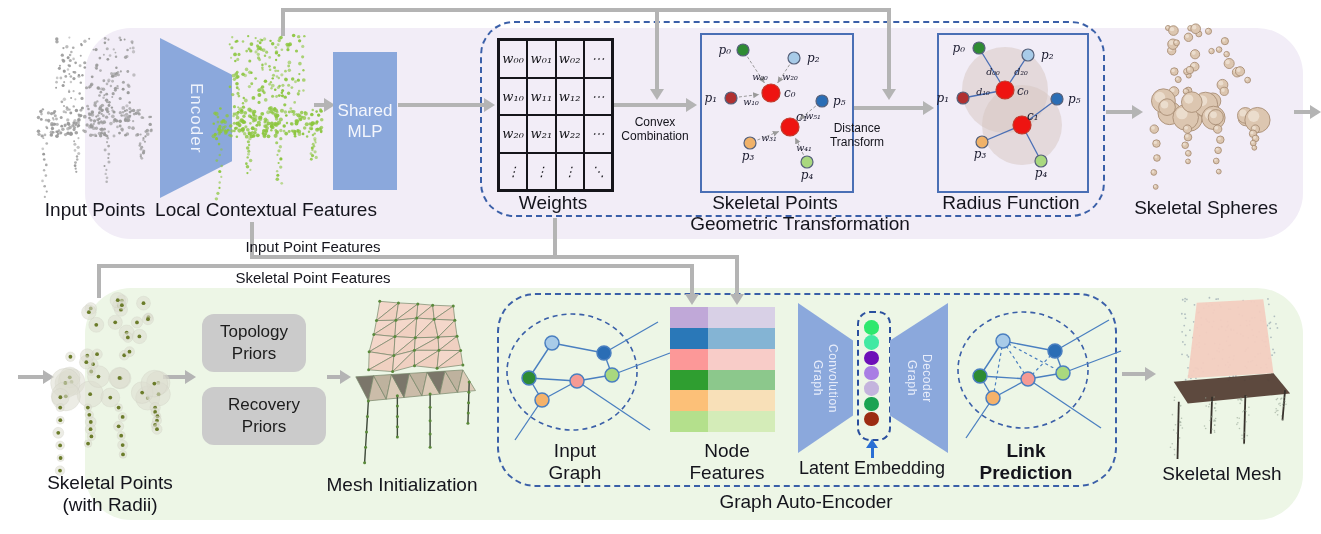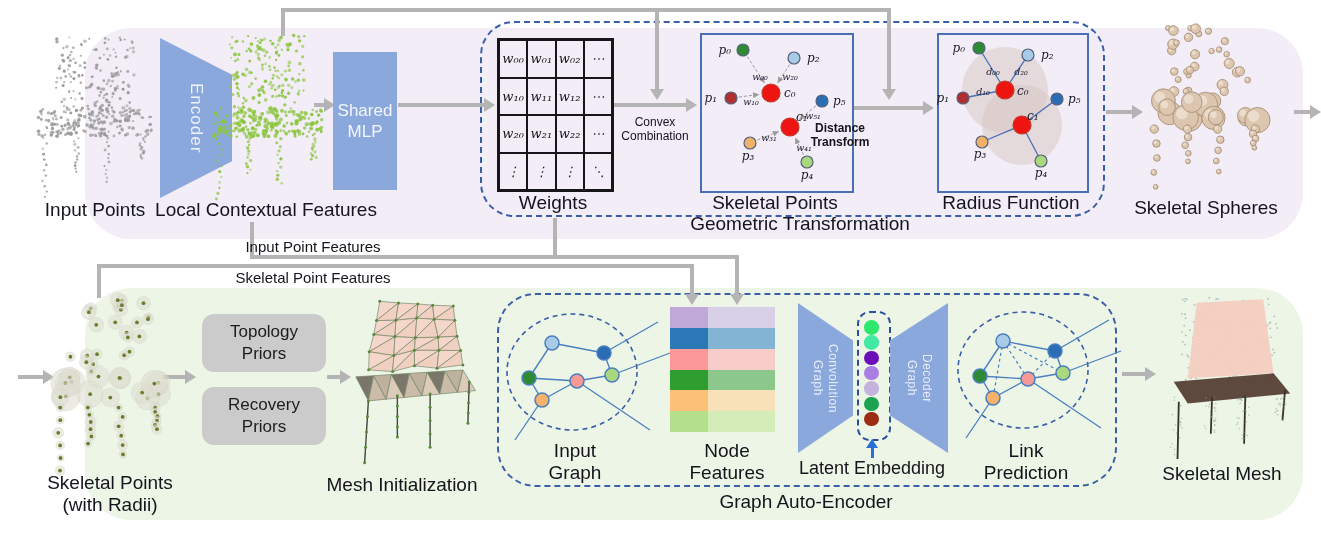--- a/index.html
+++ b/index.html
@@ -1125,21 +1125,21 @@
     </svg>
 
   <div class="lbl" style="left:20px;top:199px;width:150px;">Input Points</div>
   <div class="lbl" style="left:141px;top:199px;width:250px;">Local Contextual Features</div>
   <div class="lbl" style="left:478px;top:192px;width:150px;">Weights</div>
   <div class="lbl-sm" style="left:598px;top:115px;width:114px;">
     <div>Convex</div>
     <div>Combination</div>
   </div>
   <div class="lbl" style="left:700px;top:192px;width:150px;">Skeletal Points</div>
-  <div class="lbl-sm" style="left:783px;top:121px;width:114px;font-weight:bold;">
+  <div class="lbl-sm" style="left:800px;top:121px;width:114px;">
     <div>Distance</div>
     <div>Transform</div>
   </div>
   <div class="lbl" style="left:1116px;top:197px;width:180px;">Skeletal Spheres</div>
   <div class="lbl" style="left:936px;top:192px;width:150px;">Radius Function</div>
   <div class="lbl" style="left:650px;top:213px;width:300px;">Geometric Transformation</div>
 
   <svg id="chair-radii" style="left:50px;top:296px;" width="118" height="180">
       <circle cx="74.22753885217011" cy="59.23751567713917" r="4.8790520410984755" fill="#dcdccf" fill-opacity="0.55" stroke="#c9c9ba" stroke-width="0.5" stroke-opacity="0.5"></circle>
       <circle cx="74.22753885217011" cy="59.23751567713917" r="1.9" fill="#6b7c2a"></circle>
@@ -1264,21 +1264,21 @@
       <circle cx="107.45464437372983" cy="120.24000000000001" r="3.5078414282761514" fill="#dcdccf" fill-opacity="0.55" stroke="#c9c9ba" stroke-width="0.5" stroke-opacity="0.5"></circle>
       <circle cx="107.45464437372983" cy="120.24000000000001" r="1.9" fill="#6b7c2a"></circle>
       <circle cx="106.94732669832185" cy="124.55999999999999" r="4.560688873752952" fill="#dcdccf" fill-opacity="0.55" stroke="#c9c9ba" stroke-width="0.5" stroke-opacity="0.5"></circle>
       <circle cx="106.94732669832185" cy="124.55999999999999" r="1.9" fill="#6b7c2a"></circle>
       <circle cx="105.1173399791494" cy="128.88" r="3.986317385919392" fill="#dcdccf" fill-opacity="0.55" stroke="#c9c9ba" stroke-width="0.5" stroke-opacity="0.5"></circle>
       <circle cx="105.1173399791494" cy="128.88" r="1.9" fill="#6b7c2a"></circle>
       <circle cx="106.98009529232978" cy="133.2" r="5.119124760385603" fill="#dcdccf" fill-opacity="0.55" stroke="#c9c9ba" stroke-width="0.5" stroke-opacity="0.5"></circle>
       <circle cx="106.98009529232978" cy="133.2" r="1.9" fill="#6b7c2a"></circle>
     </svg>
 
-  <div class="priors" style="left:202px;top:314px;width:124px;height:58px;">
+  <div class="priors" style="left:202px;top:314px;width:104px;height:58px;">
     <div>Topology</div>
     <div>Priors</div>
   </div>
   <div class="priors" style="left:202px;top:387px;width:124px;height:58px;">
     <div>Recovery</div>
     <div>Priors</div>
   </div>
 
   <svg id="chair-meshinit" style="left:352px;top:296px;" width="126" height="172">
       <polygon points="27.771098884537352,5.314523466490209 46.4668028677837,6.9152134016342455 24.481987292349803,24.56256666783243" fill="#f4d4c6" stroke="#77876a" stroke-width="0.7" fill-opacity="0.9"></polygon>
@@ -1740,19 +1740,19 @@
   <div class="lbl" style="left:302px;top:474px;width:200px;">Mesh Initialization</div>
   <div class="lbl" style="left:500px;top:440px;width:150px;text-align:center;">
     <div>Input</div>
     <div>Graph</div>
   </div>
   <div class="lbl" style="left:652px;top:440px;width:150px;">
     <div>Node</div>
     <div>Features</div>
   </div>
   <div class="lbl" style="left:782px;top:458px;width:180px;font-size:18px;">Latent Embedding</div>
-  <div class="lbl" style="left:951px;top:440px;width:150px;">
+  <div class="lbl" style="left:951px;top:440px;width:150px;font-weight:bold;">
     <div>Link</div>
     <div>Prediction</div>
   </div>
   <div class="lbl" style="left:656px;top:491px;width:300px;">Graph Auto-Encoder</div>
   <div class="lbl" style="left:1122px;top:463px;width:200px;">Skeletal Mesh</div>
 </div>
 
 </body></html>

